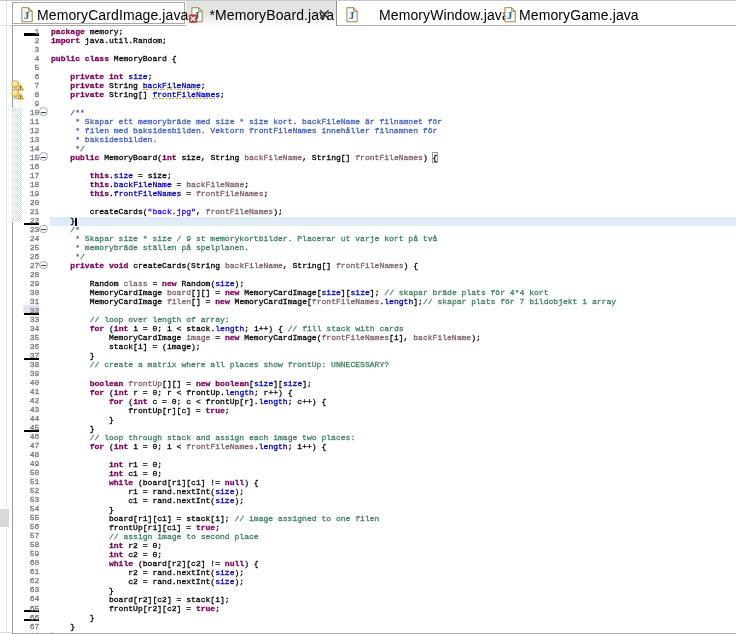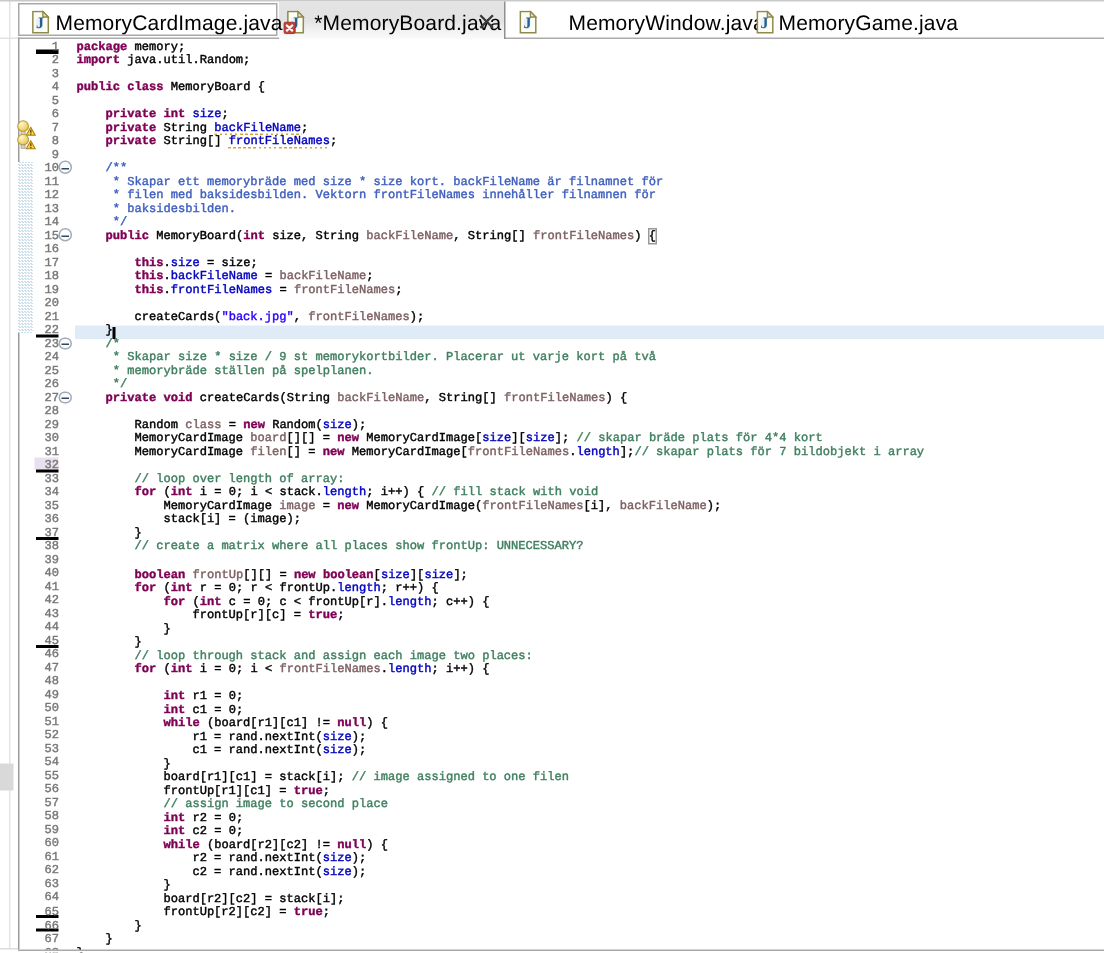--- a/index.html
+++ b/index.html
@@ -236,21 +236,21 @@
      <span class="c">* Skapar size * size / 9 st memorykortbilder. Placerar ut varje kort på två</span>
      <span class="c">* memorybräde ställen på spelplanen.</span>
      <span class="c">*/</span>
     <b class="k">private</b> <b class="k">void</b> createCards(String <span class="p">backFileName</span>, String[] <span class="p">frontFileNames</span>) {
 
         Random <span class="p">class</span> = <b class="k">new</b> Random(<span class="f">size</span>);
         MemoryCardImage <span class="p">board</span>[][] = <b class="k">new</b> MemoryCardImage[<span class="f">size</span>][<span class="f">size</span>]; <span class="c">// skapar bräde plats för 4*4 kort</span>
         MemoryCardImage <span class="p">filen</span>[] = <b class="k">new</b> MemoryCardImage[<span class="p">frontFileNames</span>.<span class="f">length</span>];<span class="c">// skapar plats för 7 bildobjekt i array</span>
 
         <span class="c">// loop over length of array:</span>
-        <b class="k">for</b> (<b class="k">int</b> i = 0; i &lt; stack.<span class="f">length</span>; i++) { <span class="c">// fill stack with void</span>
+        <b class="k">for</b> (<b class="k">int</b> i = 0; i &lt; stack.<span class="f">length</span>; i++) { <span class="c">// fill stack with cards</span>
             MemoryCardImage <span class="p">image</span> = <b class="k">new</b> MemoryCardImage(<span class="p">frontFileNames</span>[i], <span class="p">backFileName</span>);
             stack[i] = (image);
         }
         <span class="c">// create a matrix where all places show frontUp: UNNECESSARY?</span>
 
         <b class="k">boolean</b> <span class="p">frontUp</span>[][] = <b class="k">new</b> <b class="k">boolean</b>[<span class="f">size</span>][<span class="f">size</span>];
         <b class="k">for</b> (<b class="k">int</b> r = 0; r &lt; frontUp.<span class="f">length</span>; r++) {
             <b class="k">for</b> (<b class="k">int</b> c = 0; c &lt; frontUp[r].<span class="f">length</span>; c++) {
                 frontUp[r][c] = <b class="k">true</b>;
             }

